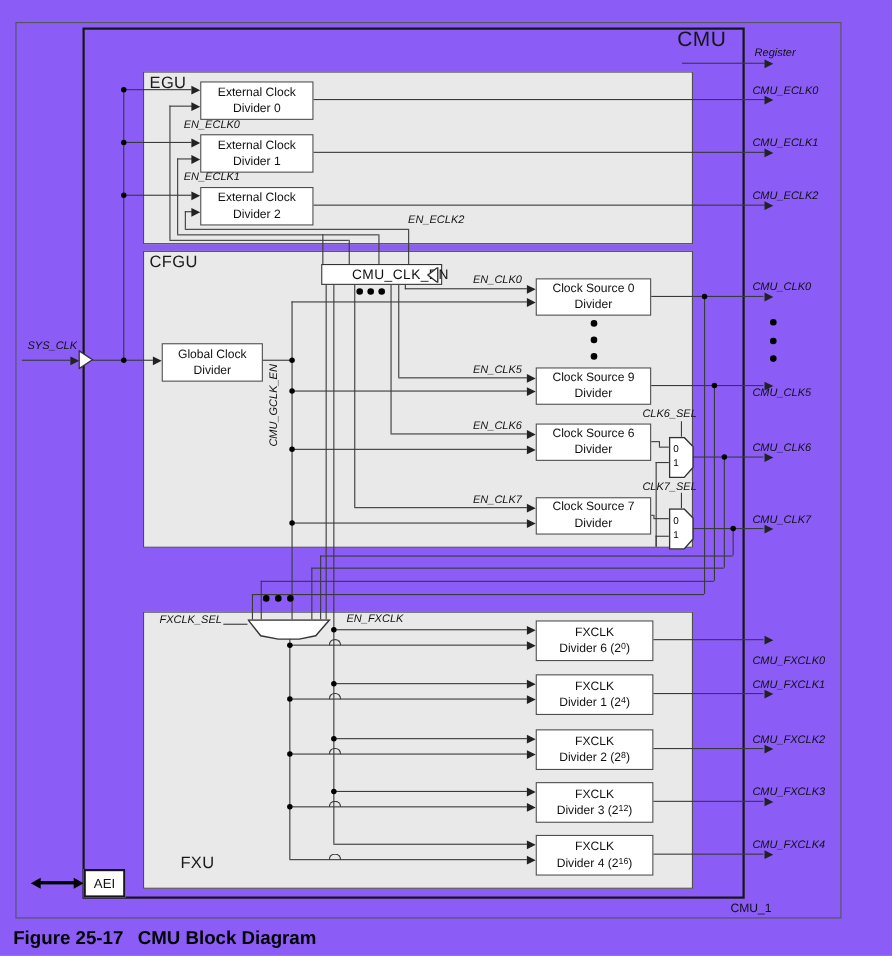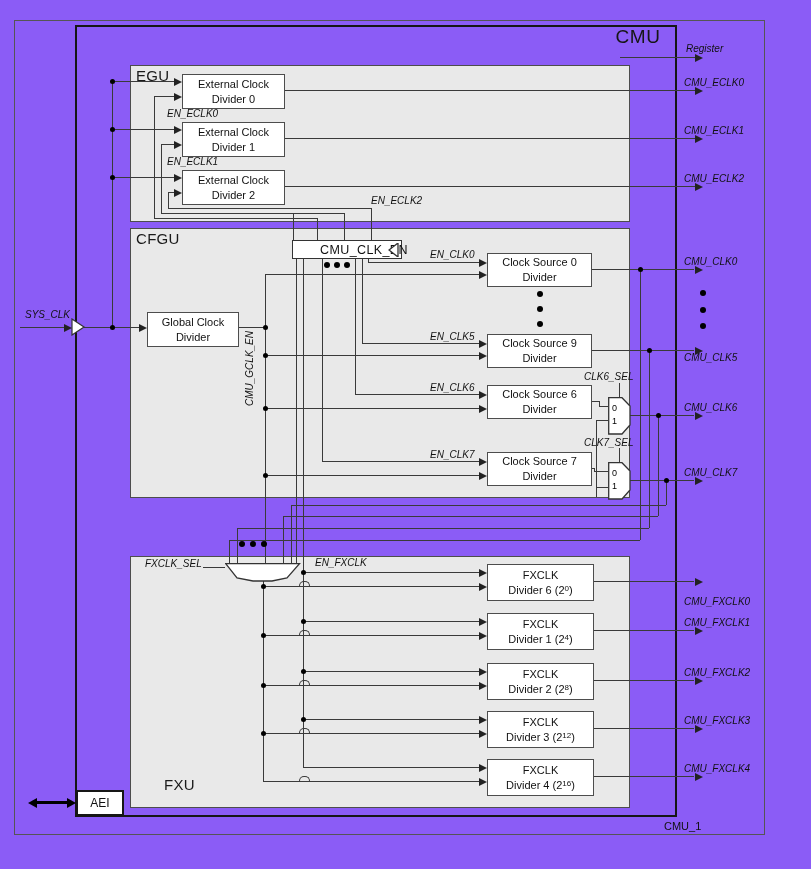--- a/index.html
+++ b/index.html
@@ -28,21 +28,21 @@
   .sup{font-size:8px;vertical-align:3px;}
   #cmu-title{position:absolute;left:603px;top:26px;width:70px;text-align:center;
       font-size:19px;letter-spacing:.5px;color:#161616;z-index:5;}
   #clken{position:absolute;left:292px;top:240px;width:110px;height:19px;background:#fff;
       border:1.5px solid #333;display:flex;align-items:center;justify-content:center;
       font-size:12.5px;letter-spacing:.4px;padding-right:6px;box-sizing:border-box;z-index:4;padding-left:40px;}
   #gclk-lbl{position:absolute;left:205px;top:362px;width:90px;height:13px;text-align:center;
       font-style:italic;font-size:10px;transform:rotate(-90deg);transform-origin:center;z-index:5;white-space:nowrap;}
   #caption{position:absolute;left:12px;top:843px;font-size:17px;font-weight:bold;color:#000;z-index:5;}
   #caption span{margin-right:13px;}
-  #aei{position:absolute;left:76px;top:790px;width:48px;height:26px;background:#fff;border:2px solid #161616;
+  #aei{position:absolute;left:76px;top:790px;width:38px;height:26px;background:#fff;border:2px solid #161616;
       display:flex;align-items:center;justify-content:center;font-size:12px;z-index:6;box-sizing:border-box;}
 </style>
 </head>
 <body>
 
 <div id="stage">
 
   <div class="frame" style="left:14px;top:20px;width:749px;height:813px;"></div>
   <div class="frame2" style="left:75px;top:25px;width:598px;height:788px;"></div>
   <div id="cmu-title">CMU</div>
@@ -325,13 +325,16 @@
       <div class="edot" style="left: 239px; top: 541px;"></div>
       <div class="edot" style="left: 250px; top: 541px;"></div>
       <div class="edot" style="left: 261px; top: 541px;"></div>
       <div class="hop" style="left: 298.5px; top: 581px;"></div>
       <div class="hop" style="left: 298.5px; top: 630px;"></div>
       <div class="hop" style="left: 298.5px; top: 680px;"></div>
       <div class="hop" style="left: 298.5px; top: 728px;"></div>
       <div class="hop" style="left: 298.5px; top: 776px;"></div>
     </div>
 
+  <div id="caption">
+    <span>Figure 25-17</span><span>CMU Block Diagram</span>
+  </div>
 </div>
 
 </body></html>

